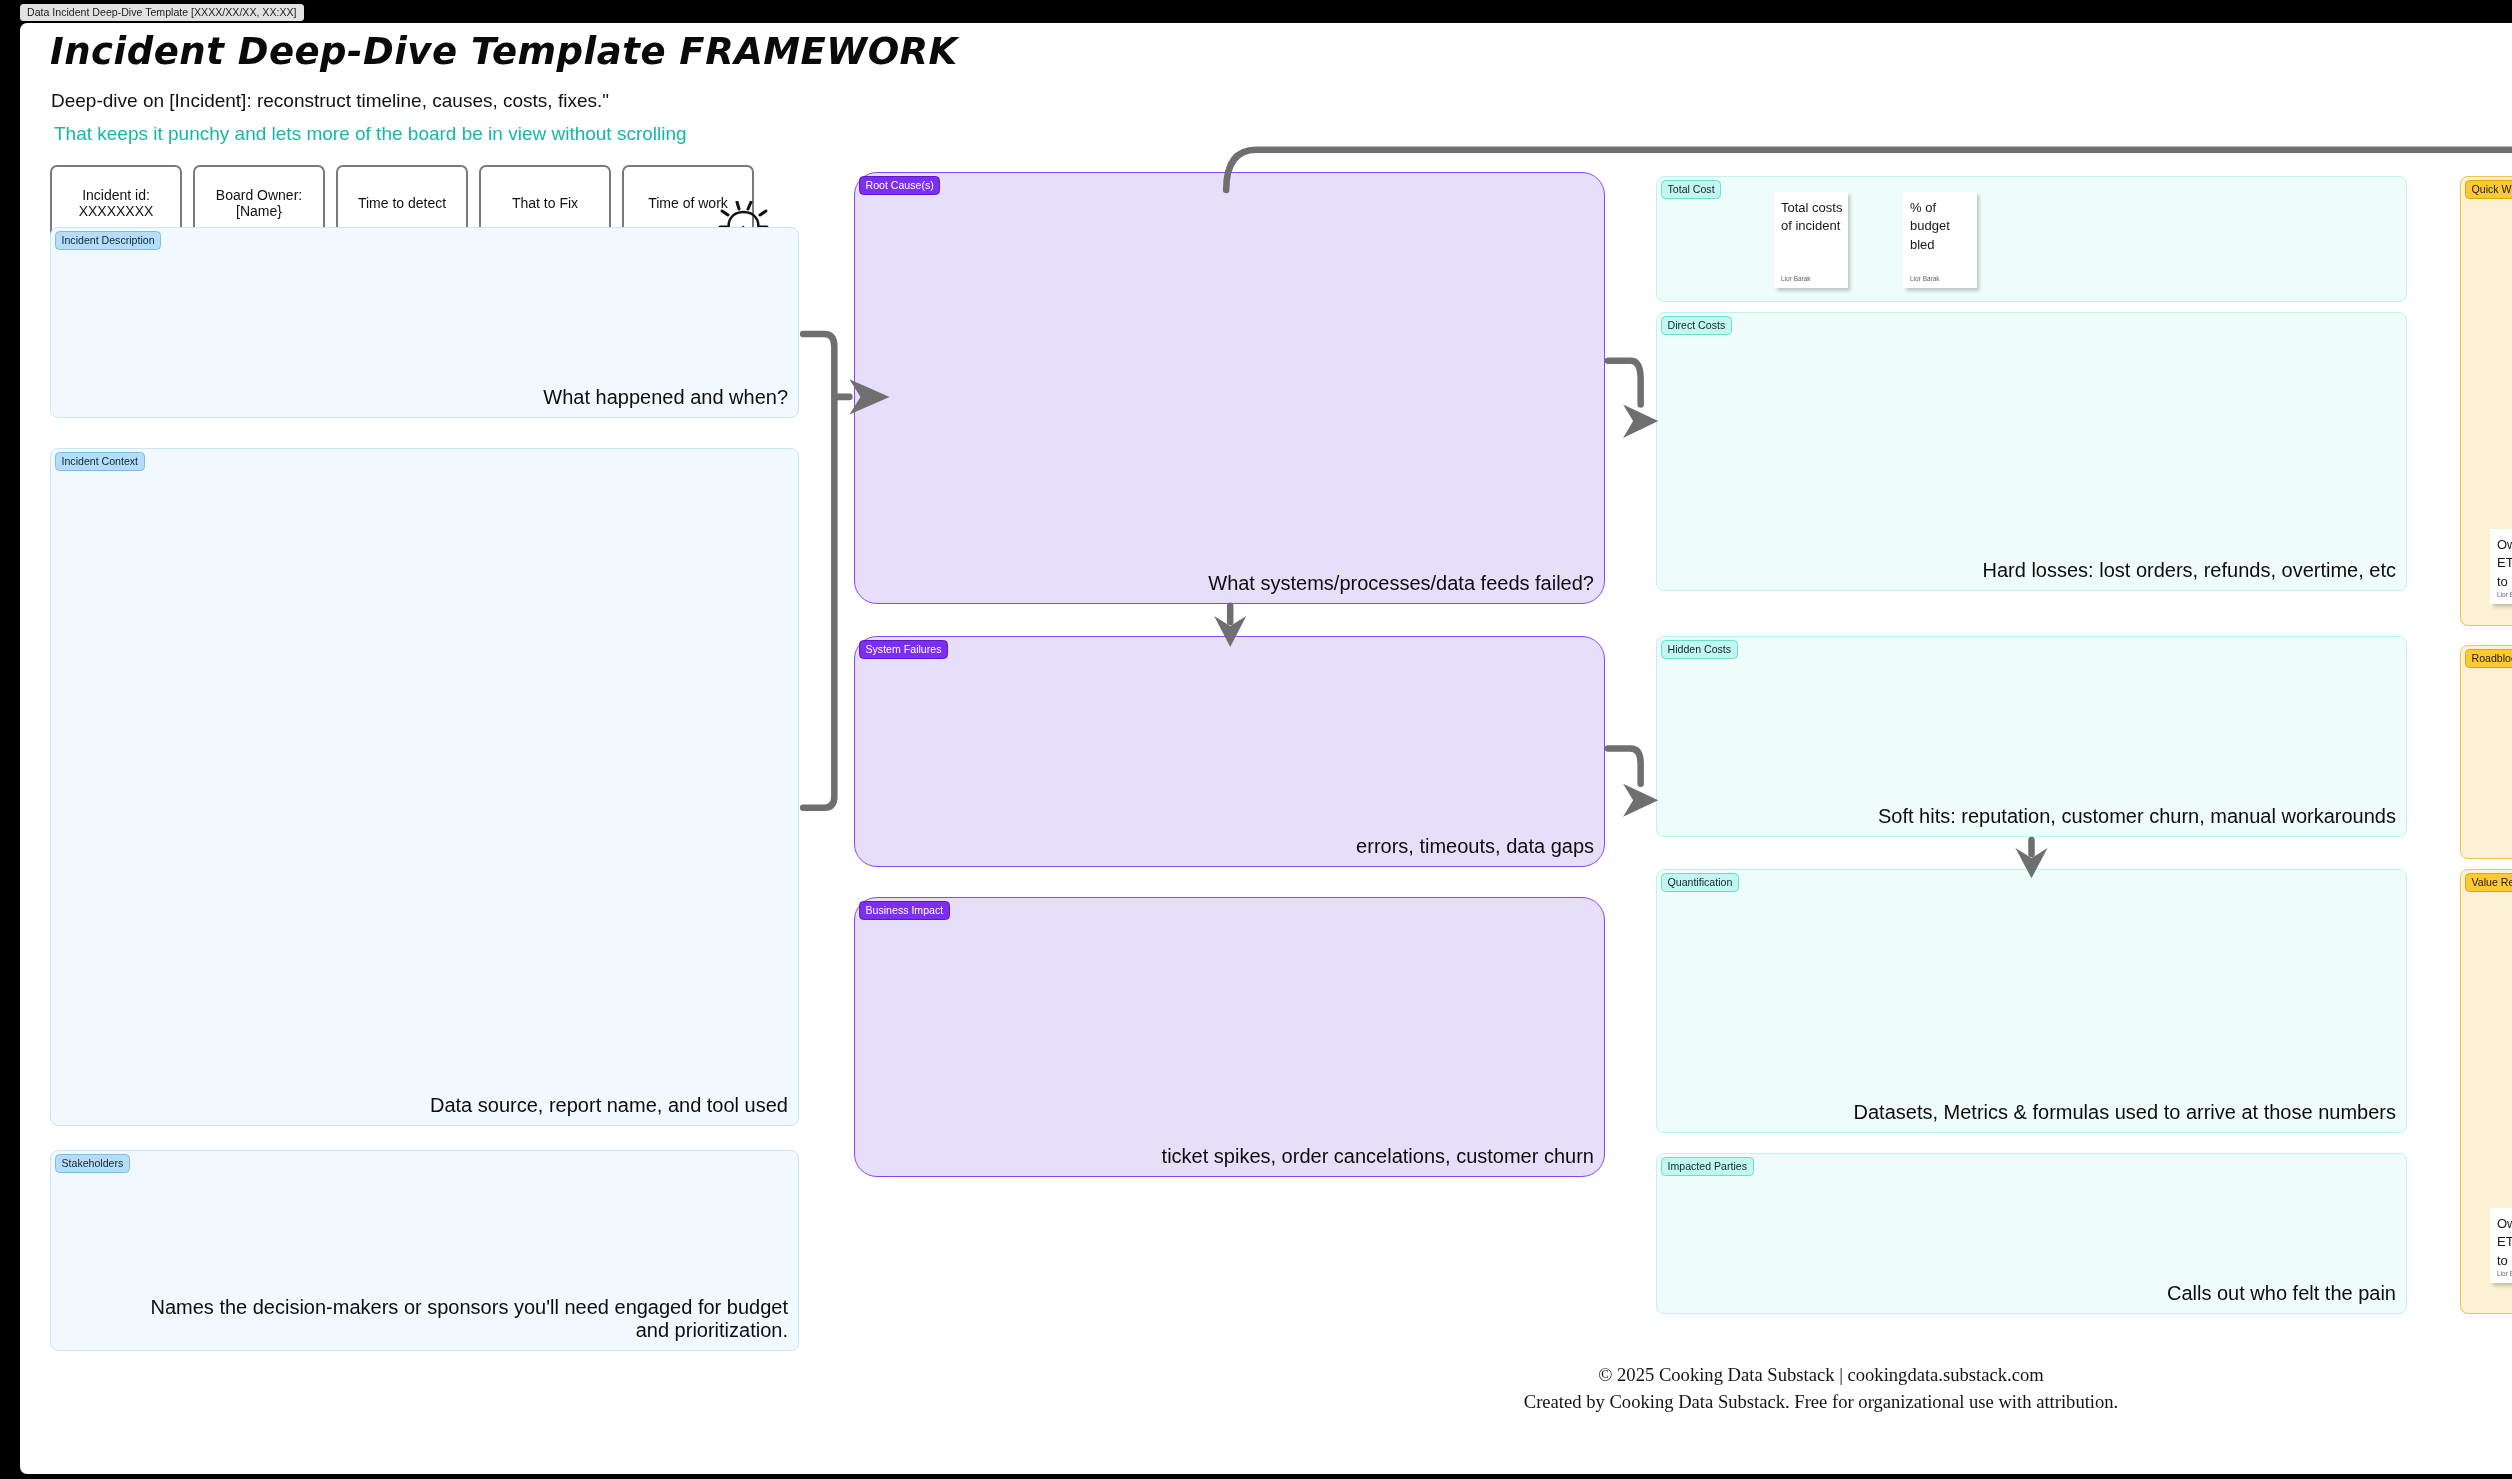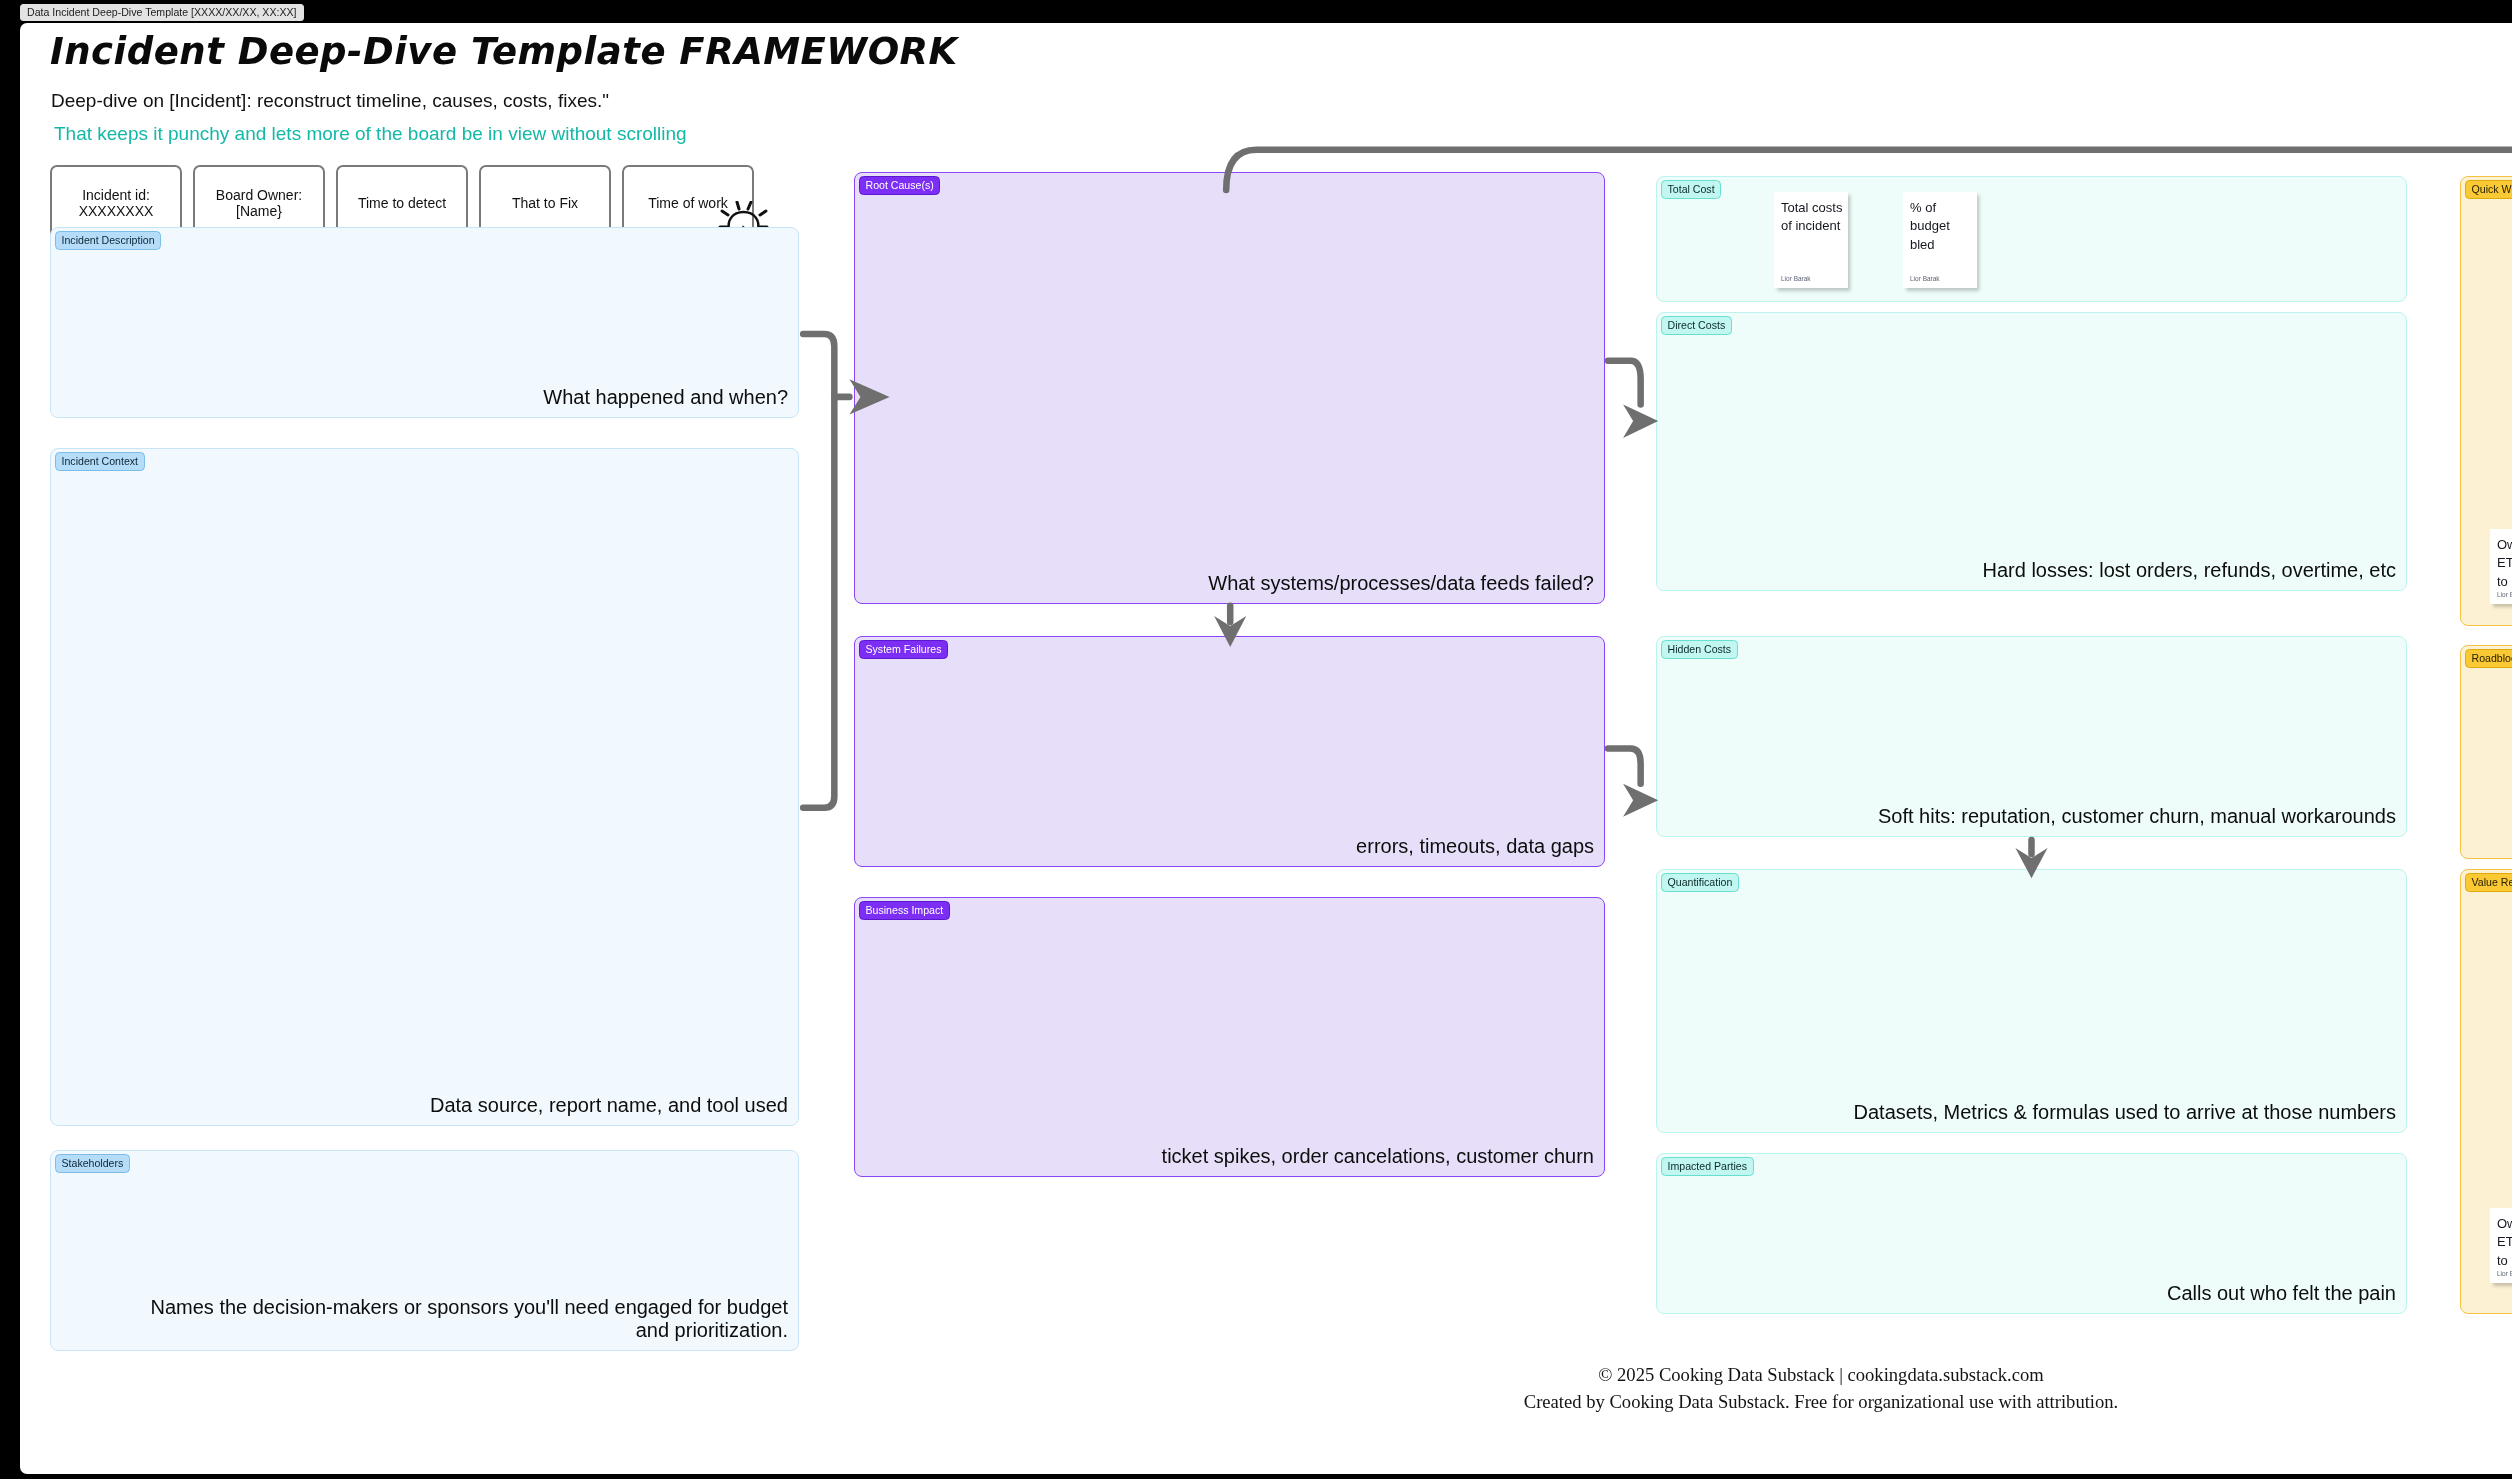--- a/index.html
+++ b/index.html
@@ -78,21 +78,21 @@
     font-size: 20px; color: #0d0d0d;
     text-align: right; line-height: 1.18;
     max-width: 96%;
   }
 
   
   .f-blue { background: #f2f9fe; border-color: #c7e5f7; }
   .f-blue > .tag { background: #b5ddfa; border-color: #7cbde8; color: #0c2533; }
 
   
-  .f-purple { background: #e7def9; border-color: #8b45f5; }
+  .f-purple { background: #e7def9; border-color: #8b45f5; border-radius: 23px; }
   .f-purple > .tag { background: #7d2ef5; border-color: #5d17cf; color: #ffffff; }
 
   
   .f-cyan { background: #effdfa; border-color: #bdf3ee; }
   .f-cyan > .tag { background: #c2f6f0; border-color: #66ded0; color: #0a2a27; }
 
   
   .f-yellow { background: #fcf2d3; border-color: #f5c343; }
   .f-yellow > .tag { background: #fbc934; border-color: #e0a808; color: #2a2103; }
 

